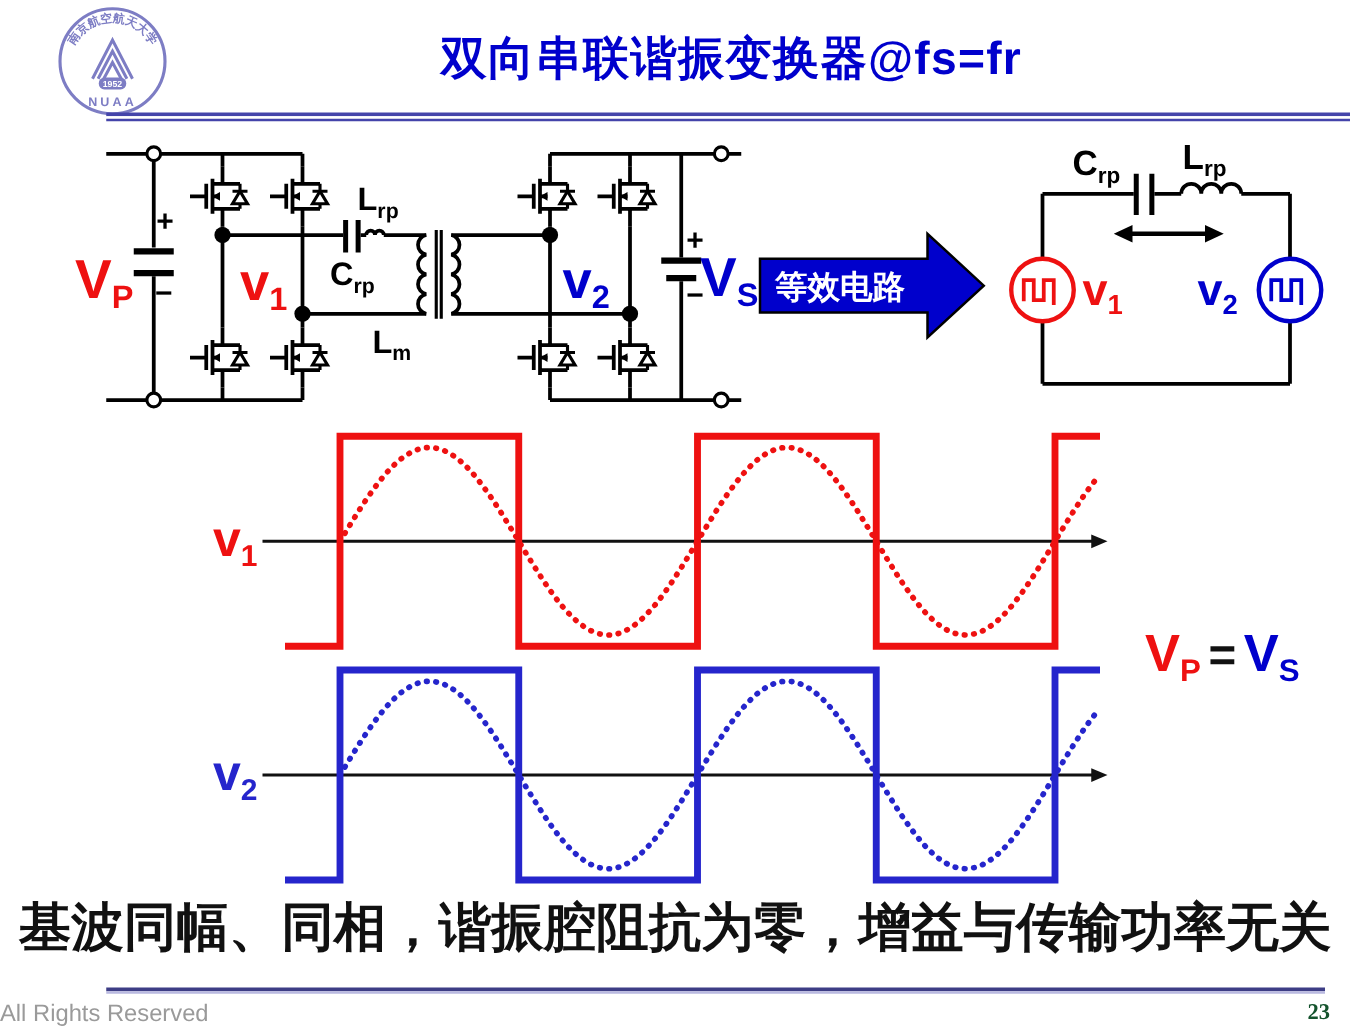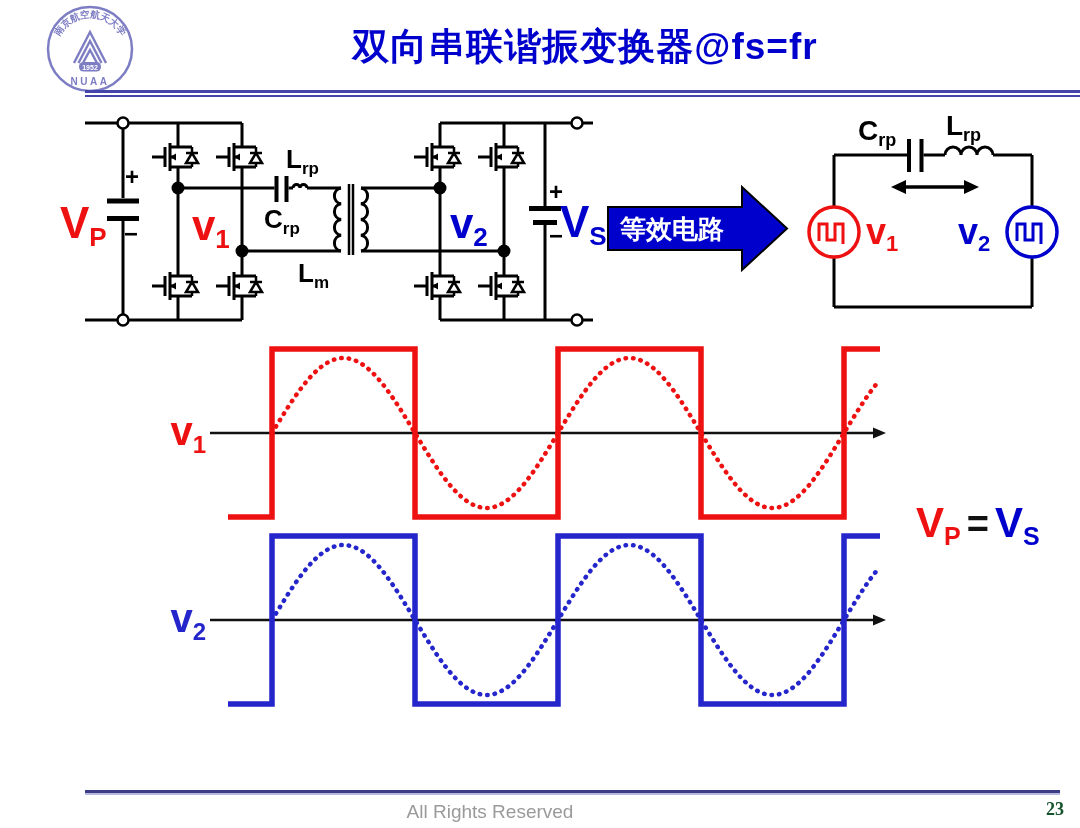--- a/index.html
+++ b/index.html
@@ -22,21 +22,21 @@
   #wave-v1{top:340px;} #wave-v2{top:523px;}
   .equation{position:absolute;left:916px;top:499px;white-space:nowrap;font-weight:bold;font-size:42px;}
   .equation .sub{font-size:25px;vertical-align:-8px;}
   .equation .red{color:var(--red);} .equation .blue{color:var(--blue);}
   .equation .eq{color:#111;font-size:38px;margin:0 6px;}
   .conclusion{position:absolute;top:714px;left:0;width:1080px;text-align:center;
               font-size:42px;font-weight:bold;color:#111;white-space:nowrap;}
   .ftr-rule{position:absolute;left:85px;right:20px;top:790px;}
   .ftr-rule .f1{height:3px;background:var(--footer-line);}
   .ftr-rule .f2{height:1.5px;background:#b9b9e0;}
-  .copyright{position:absolute;top:801px;left:0;width:980px;text-align:center;
+  .copyright{position:absolute;top:801px;left:0;width:980px;text-align:left;
              font-size:19px;color:var(--footer-text);}
   .pagenum{position:absolute;top:799px;right:16px;font-family:"Liberation Serif",serif;
            font-weight:bold;font-size:18px;color:#14532d;}
 </style>
 </head>
 <body>
 
 <div class="slide">
 
   <svg class="logo" viewBox="0 0 90 90">
@@ -178,20 +178,21 @@
       <polygon points="886,620 873,614.5 873,625.5" fill="#111111"></polygon>
       <path d="M228,704 H272 V536 H415 V704 H558 V536 H701 V704 H844 V536 H880" fill="none" stroke="#2525cc" stroke-width="5.5" stroke-linejoin="miter"></path>
       <polyline points="272,620.0 275,615.1 278,610.1 281,605.3 284,600.5 287,595.7 290,591.1 293,586.6 296,582.3 299,578.1 302,574.1 305,570.3 308,566.7 311,563.3 314,560.2 317,557.4 320,554.8 323,552.5 326,550.5 329,548.8 332,547.4 335,546.3 338,545.5 341,545.1 344,545.0 347,545.2 350,545.8 353,546.6 356,547.8 359,549.3 362,551.1 365,553.2 368,555.6 371,558.3 374,561.2 377,564.4 380,567.8 383,571.5 386,575.4 389,579.5 392,583.7 395,588.1 398,592.6 401,597.3 404,602.1 407,606.9 410,611.8 413,616.7 416,621.6 419,626.6 422,631.5 425,636.3 428,641.1 431,645.8 434,650.4 437,654.9 440,659.2 443,663.3 446,667.2 449,671.0 452,674.5 455,677.7 458,680.8 461,683.5 464,686.0 467,688.2 470,690.1 473,691.7 476,693.0 479,694.0 482,694.6 485,695.0 488,695.0 491,694.6 494,694.0 497,693.0 500,691.7 503,690.1 506,688.2 509,686.0 512,683.5 515,680.8 518,677.7 521,674.5 524,671.0 527,667.2 530,663.3 533,659.2 536,654.9 539,650.4 542,645.8 545,641.1 548,636.3 551,631.5 554,626.6 557,621.6 560,616.7 563,611.8 566,606.9 569,602.1 572,597.3 575,592.6 578,588.1 581,583.7 584,579.5 587,575.4 590,571.5 593,567.8 596,564.4 599,561.2 602,558.3 605,555.6 608,553.2 611,551.1 614,549.3 617,547.8 620,546.6 623,545.8 626,545.2 629,545.0 632,545.1 635,545.5 638,546.3 641,547.4 644,548.8 647,550.5 650,552.5 653,554.8 656,557.4 659,560.2 662,563.3 665,566.7 668,570.3 671,574.1 674,578.1 677,582.3 680,586.6 683,591.1 686,595.7 689,600.5 692,605.3 695,610.1 698,615.1 701,620.0 704,624.9 707,629.9 710,634.7 713,639.5 716,644.3 719,648.9 722,653.4 725,657.7 728,661.9 731,665.9 734,669.7 737,673.3 740,676.7 743,679.8 746,682.6 749,685.2 752,687.5 755,689.5 758,691.2 761,692.6 764,693.7 767,694.5 770,694.9 773,695.0 776,694.8 779,694.2 782,693.4 785,692.2 788,690.7 791,688.9 794,686.8 797,684.4 800,681.7 803,678.8 806,675.6 809,672.2 812,668.5 815,664.6 818,660.5 821,656.3 824,651.9 827,647.4 830,642.7 833,637.9 836,633.1 839,628.2 842,623.3 845,618.4 848,613.4 851,608.5 854,603.7 857,598.9 860,594.2 863,589.6 866,585.1 869,580.8 872,576.7 875,572.8 878,569.0" fill="none" stroke="#2525cc" stroke-width="4.5" stroke-dasharray="0.5 7" stroke-linecap="round"></polyline>
       <text x="206" y="632" text-anchor="end" fill="#2525cc" font-size="40"><tspan>v</tspan><tspan font-size="24" dy="8">2</tspan></text>
     </svg>
 
   <div class="equation">
     <span class="red">V</span><span class="red sub">P</span><span class="eq">=</span><span class="blue">V</span><span class="blue sub">S</span>
   </div>
 
+  <div class="conclusion">基波同幅、同相，谐振腔阻抗为零，增益与传输功率无关</div>
 
   <div class="ftr-rule">
       <div class="f1"></div>
       <div class="f2"></div>
     </div>
   <div class="copyright">All Rights Reserved</div>
   <div class="pagenum">23</div>
 </div>
 
 </body></html>

